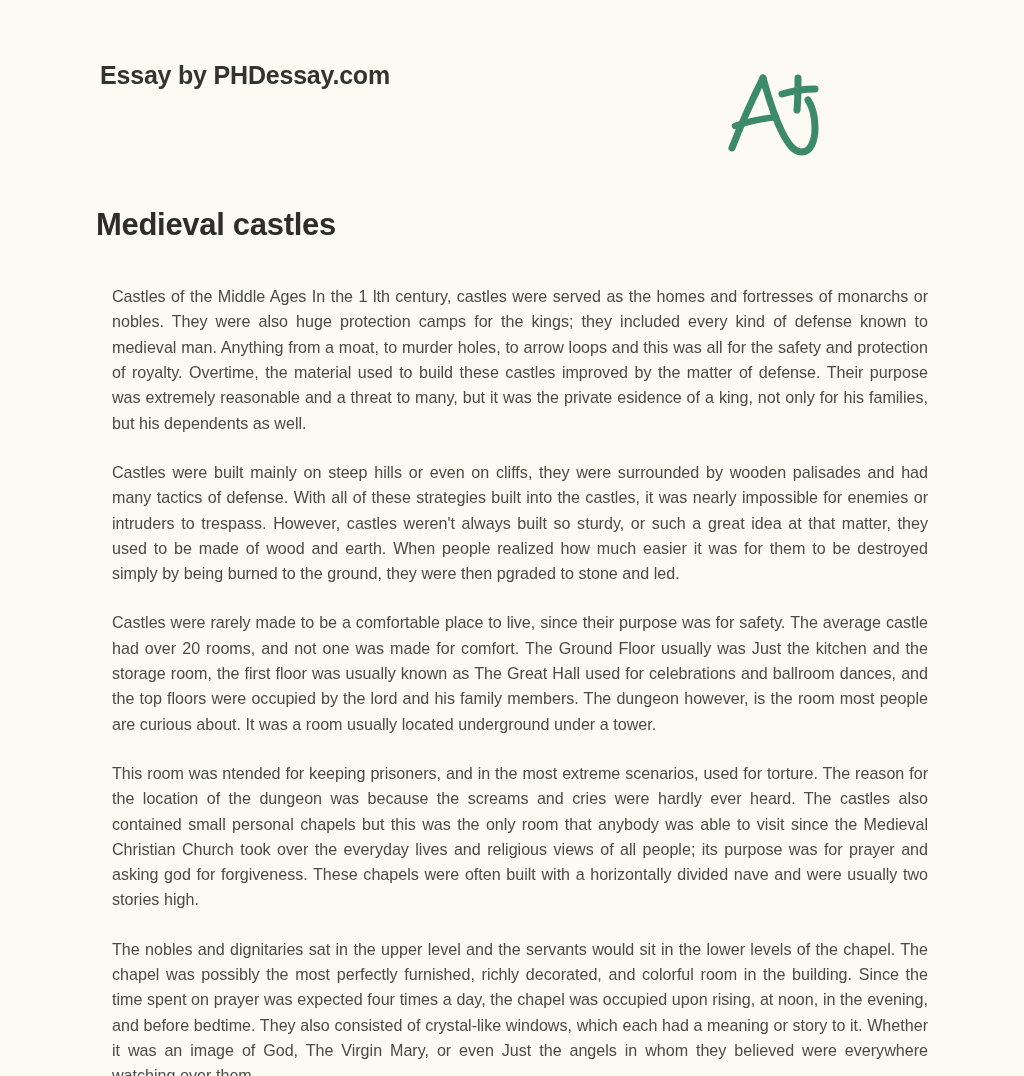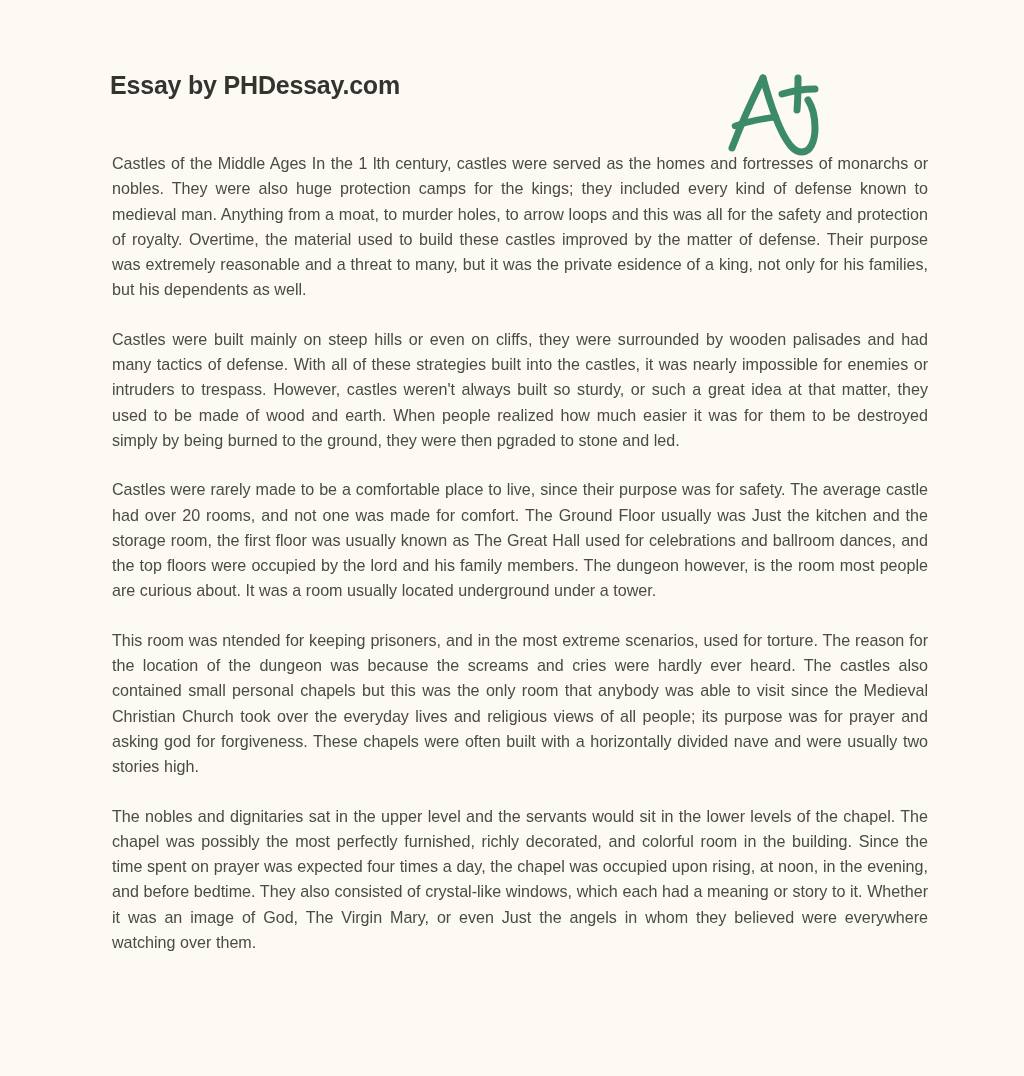--- a/index.html
+++ b/index.html
@@ -32,21 +32,21 @@
     height: 110px;
     box-sizing: border-box;
   }
 
   .brand-title {
     font-size: 25px;
     font-weight: bold;
     letter-spacing: -0.2px;
     color: #333330;
     line-height: 1.1;
-    margin: 14px;
+    margin: 4px;
   }
 
   .source-line {
     margin-top: 16px;
     font-size: 15.5px;
     color: #7d7d78;
     line-height: 1.2;
     white-space: nowrap;
   }
 
@@ -113,20 +113,21 @@
           <path d="M15 56 C26 52, 40 49, 56 47" stroke-width="6.5"></path>
 
           <path d="M62 24 C72 21, 84 19, 95 19" stroke-width="7"></path>
 
           <path d="M78 8 C78 18, 78 30, 77 40" stroke-width="7"></path>
         </g>
       </svg>
     </div>
   </div>
 
+  <h1 class="essay-title">Medieval castles</h1>
 
   <div class="essay-body">
     <p>Castles of the Middle Ages In the 1 lth century, castles were served as the homes and fortresses of monarchs or nobles. They were also huge protection camps for the kings; they included every kind of defense known to medieval man. Anything from a moat, to murder holes, to arrow loops and this was all for the safety and protection of royalty. Overtime, the material used to build these castles improved by the matter of defense. Their purpose was extremely reasonable and a threat to many, but it was the private esidence of a king, not only for his families, but his dependents as well.</p>
     <p>Castles were built mainly on steep hills or even on cliffs, they were surrounded by wooden palisades and had many tactics of defense. With all of these strategies built into the castles, it was nearly impossible for enemies or intruders to trespass. However, castles weren't always built so sturdy, or such a great idea at that matter, they used to be made of wood and earth. When people realized how much easier it was for them to be destroyed simply by being burned to the ground, they were then pgraded to stone and led.</p>
     <p>Castles were rarely made to be a comfortable place to live, since their purpose was for safety. The average castle had over 20 rooms, and not one was made for comfort. The Ground Floor usually was Just the kitchen and the storage room, the first floor was usually known as The Great Hall used for celebrations and ballroom dances, and the top floors were occupied by the lord and his family members. The dungeon however, is the room most people are curious about. It was a room usually located underground under a tower.</p>
     <p>This room was ntended for keeping prisoners, and in the most extreme scenarios, used for torture. The reason for the location of the dungeon was because the screams and cries were hardly ever heard. The castles also contained small personal chapels but this was the only room that anybody was able to visit since the Medieval Christian Church took over the everyday lives and religious views of all people; its purpose was for prayer and asking god for forgiveness. These chapels were often built with a horizontally divided nave and were usually two stories high.</p>
     <p>The nobles and dignitaries sat in the upper level and the servants would sit in the lower levels of the chapel. The chapel was possibly the most perfectly furnished, richly decorated, and colorful room in the building. Since the time spent on prayer was expected four times a day, the chapel was occupied upon rising, at noon, in the evening, and before bedtime. They also consisted of crystal-like windows, which each had a meaning or story to it. Whether it was an image of God, The Virgin Mary, or even Just the angels in whom they believed were everywhere watching over them.</p>
 
   </div>
 

